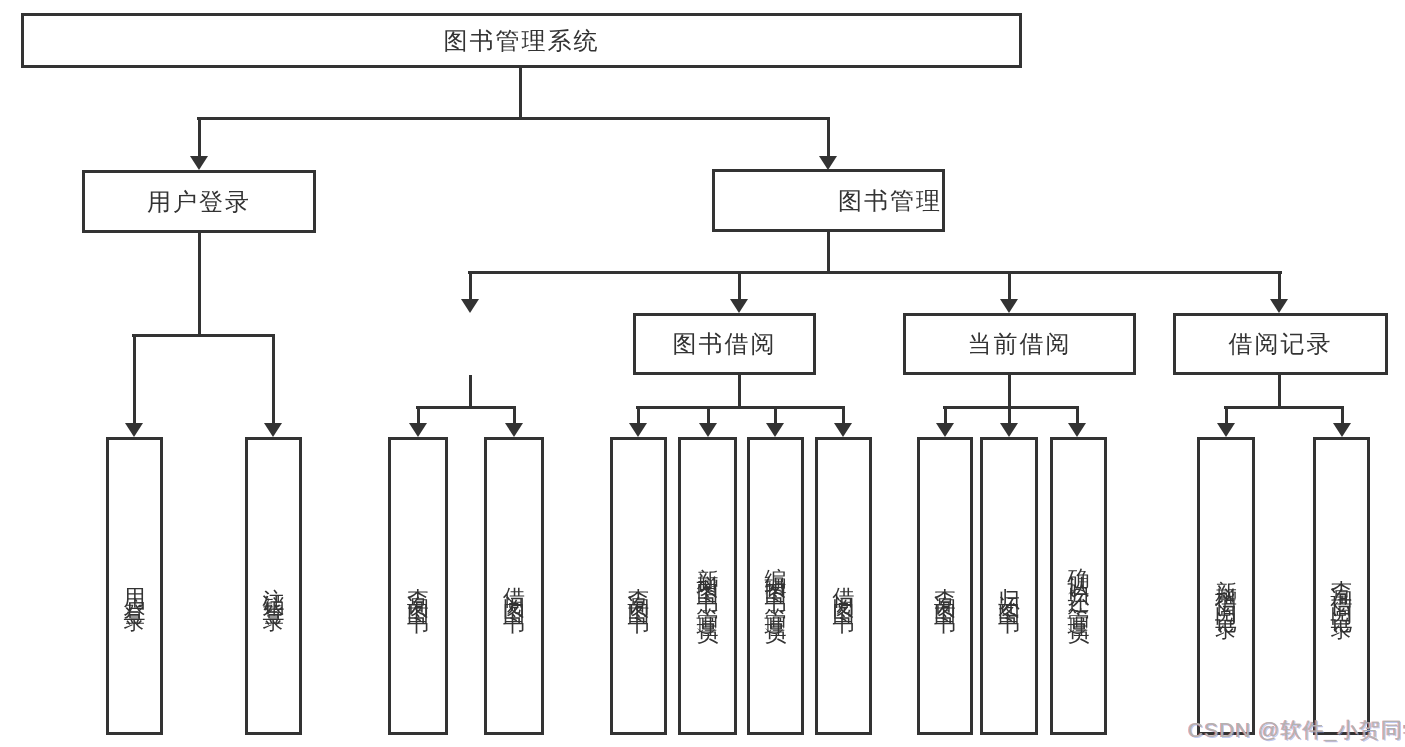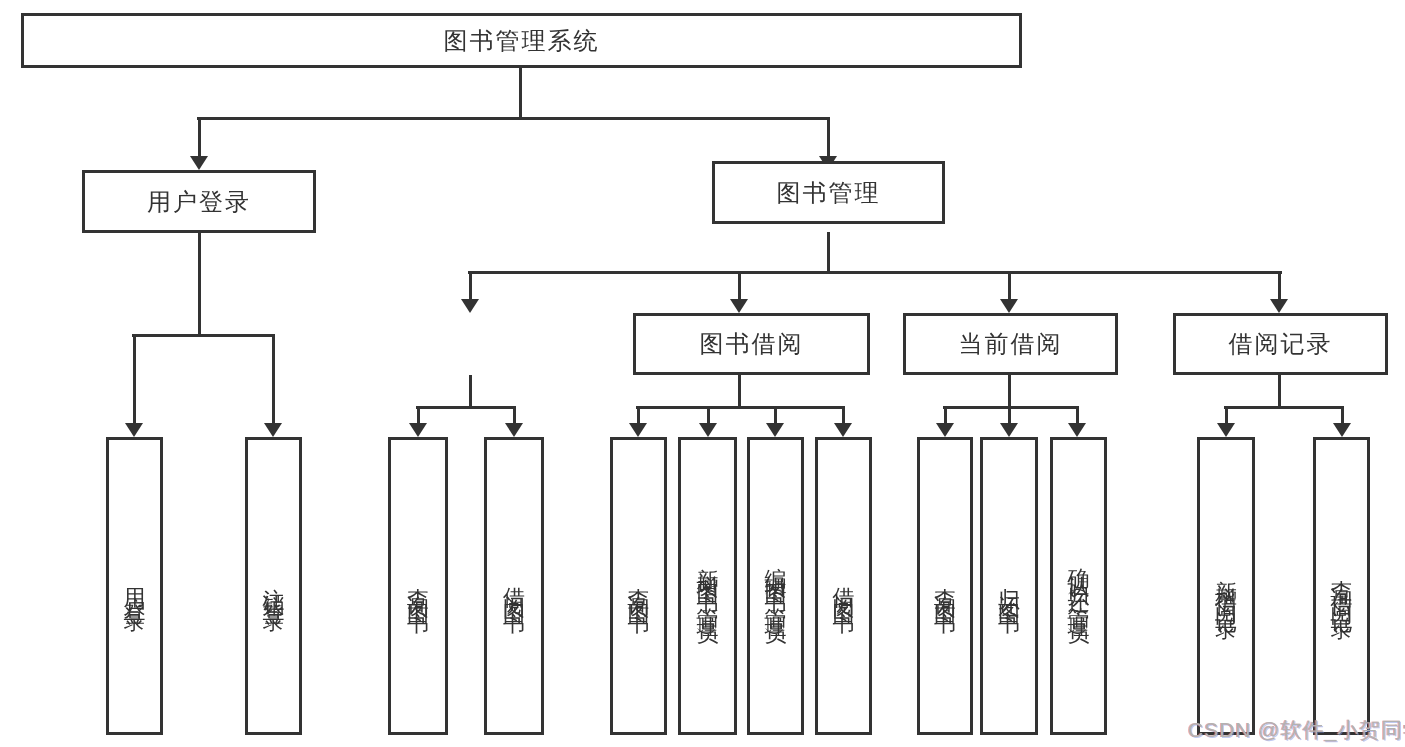--- a/index.html
+++ b/index.html
@@ -50,39 +50,39 @@
   <div class="vline" style="left:519px; top:68px; height:49px;"></div>
   <div class="hline" style="left:197px; top:117px; width:633px;"></div>
   <div class="vline" style="left:198px; top:117px; height:40px;"></div>
   <div class="arrow" style="left:190px; top:156px;"></div>
   <div class="vline" style="left:827px; top:117px; height:40px;"></div>
   <div class="arrow" style="left:819px; top:156px;"></div>
 
   <div class="box" style="left:82px; top:170px; width:234px; height:63px;">
     <span>用户登录</span>
   </div>
-  <div class="box" style="left:712px; top:161px; width:233px; height:63px;">
+  <div class="box" style="left:712px; top:169px; width:233px; height:63px;justify-content:flex-end;">
     <span>图书管理</span>
   </div>
 
   <div class="vline" style="left:827px; top:232px; height:39px;"></div>
   <div class="hline" style="left:468px; top:271px; width:814px;"></div>
   <div class="vline" style="left:469px; top:271px; height:29px;"></div>
   <div class="arrow" style="left:461px; top:299px;"></div>
   <div class="vline" style="left:738px; top:271px; height:29px;"></div>
   <div class="arrow" style="left:730px; top:299px;"></div>
   <div class="vline" style="left:1008px; top:271px; height:29px;"></div>
   <div class="arrow" style="left:1000px; top:299px;"></div>
   <div class="vline" style="left:1278px; top:271px; height:29px;"></div>
   <div class="arrow" style="left:1270px; top:299px;"></div>
 
-  <div class="box" style="left:633px; top:313px; width:237px; height:62px;">
+  <div class="box" style="left:633px; top:313px; width:183px; height:62px;">
     <span>图书借阅</span>
   </div>
-  <div class="box" style="left:903px; top:313px; width:215px; height:62px;">
+  <div class="box" style="left:903px; top:313px; width:233px; height:62px;">
     <span>当前借阅</span>
   </div>
   <div class="box" style="left:1173px; top:313px; width:215px; height:62px;">
     <span>借阅记录</span>
   </div>
 
   <div class="vline" style="left:198px; top:233px; height:101px;"></div>
   <div class="hline" style="left:132px; top:334px; width:143px;"></div>
   <div class="vline" style="left:133px; top:334px; height:90px;"></div>
   <div class="arrow" style="left:125px; top:423px;"></div>

